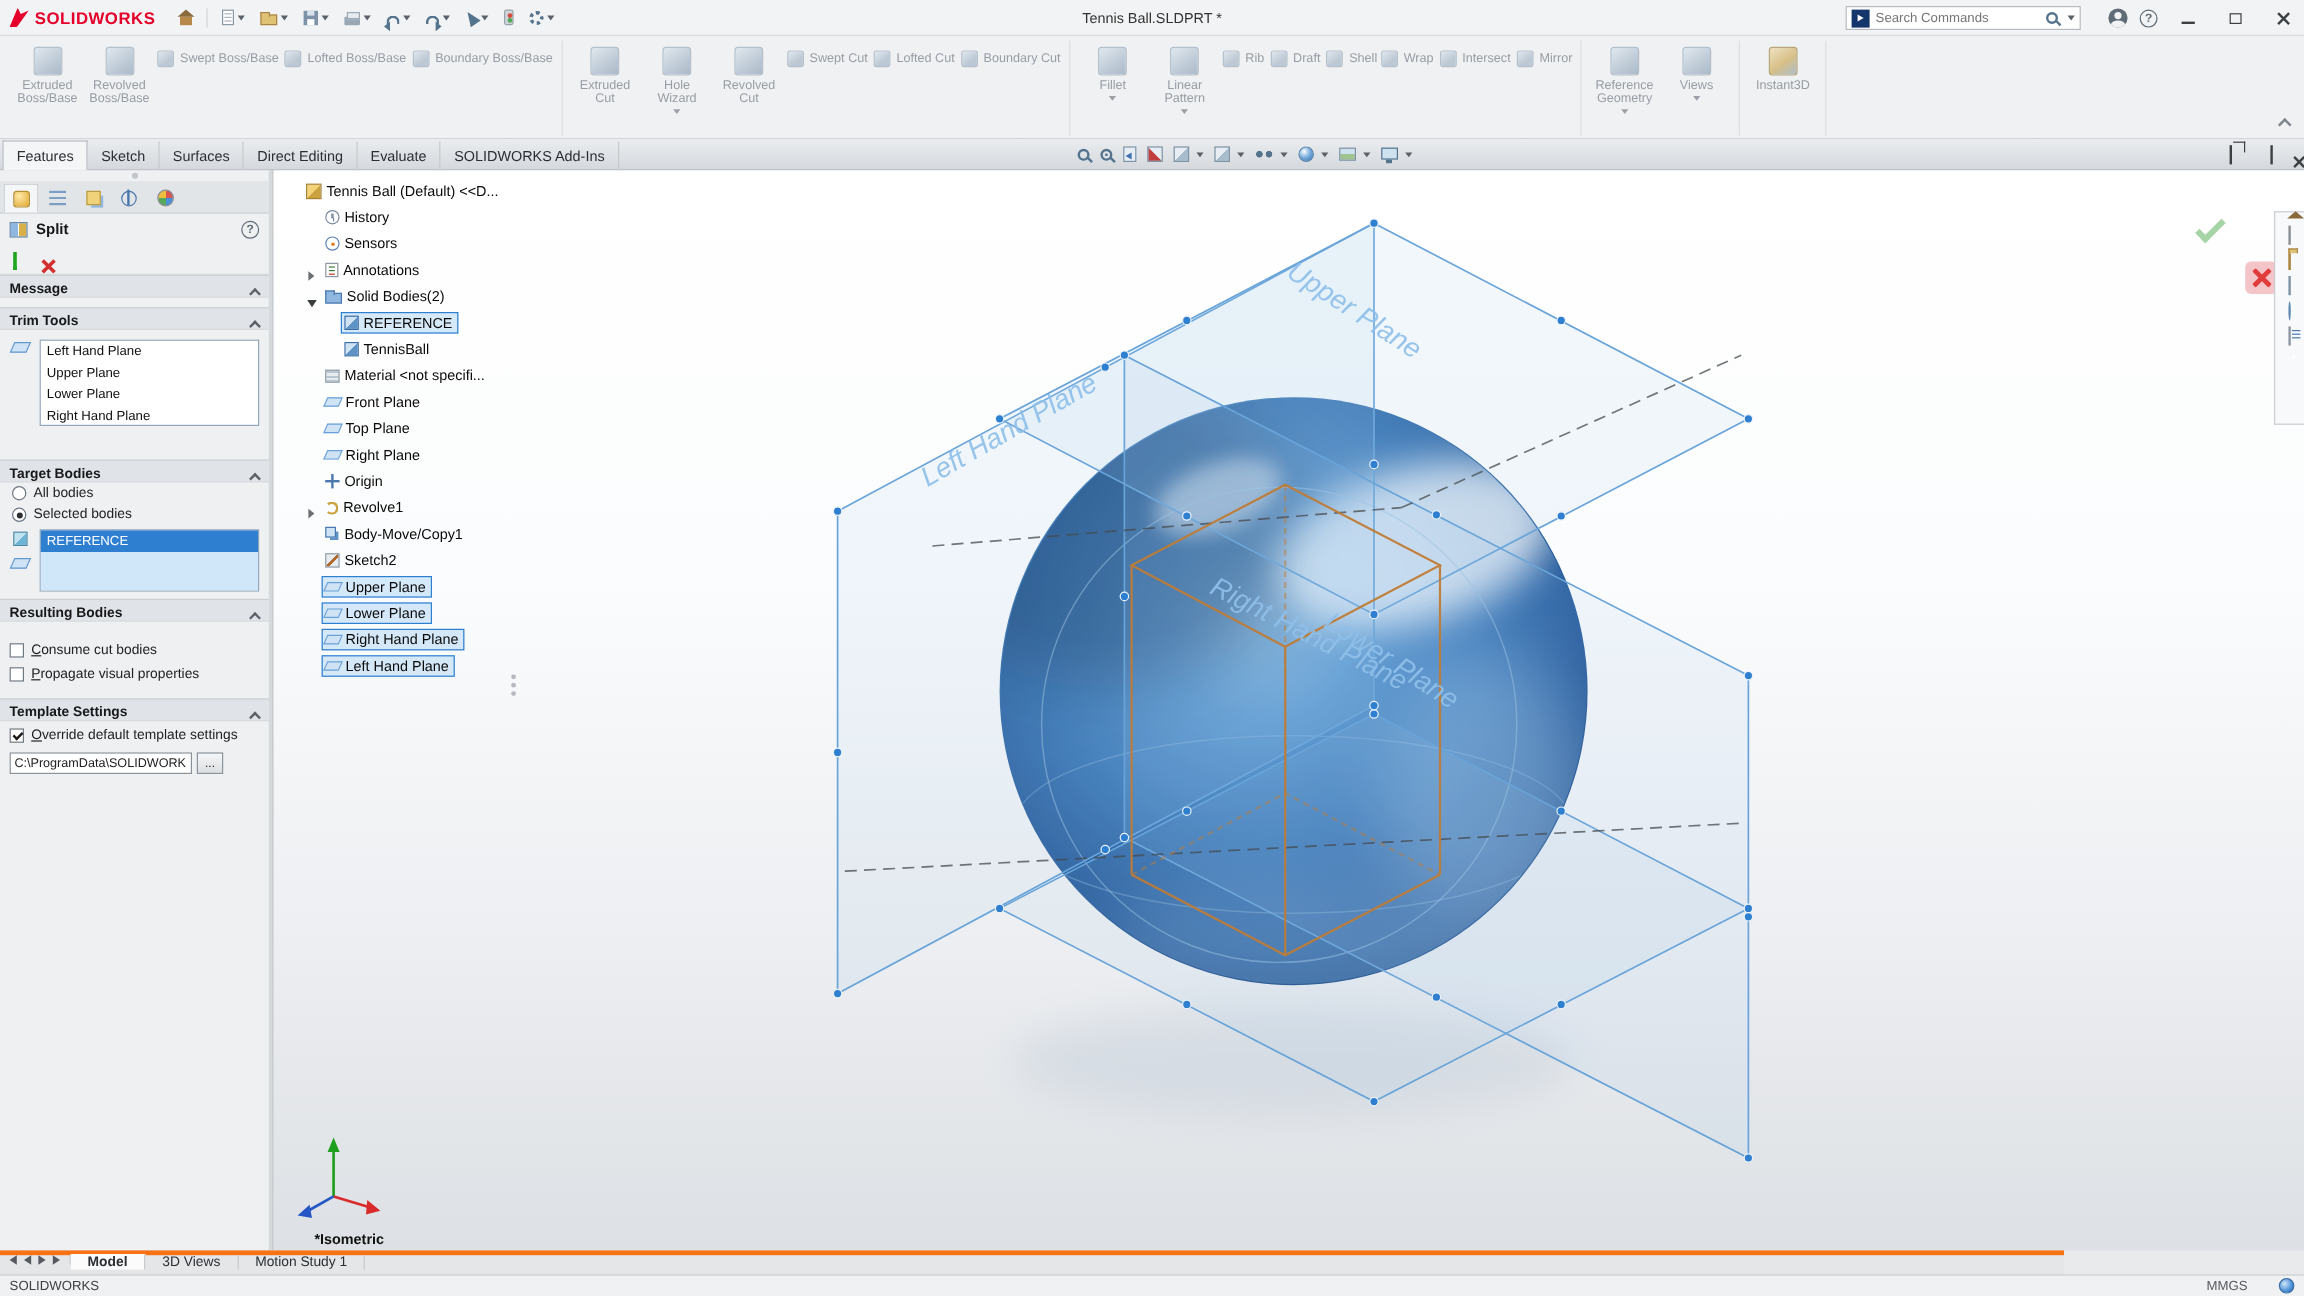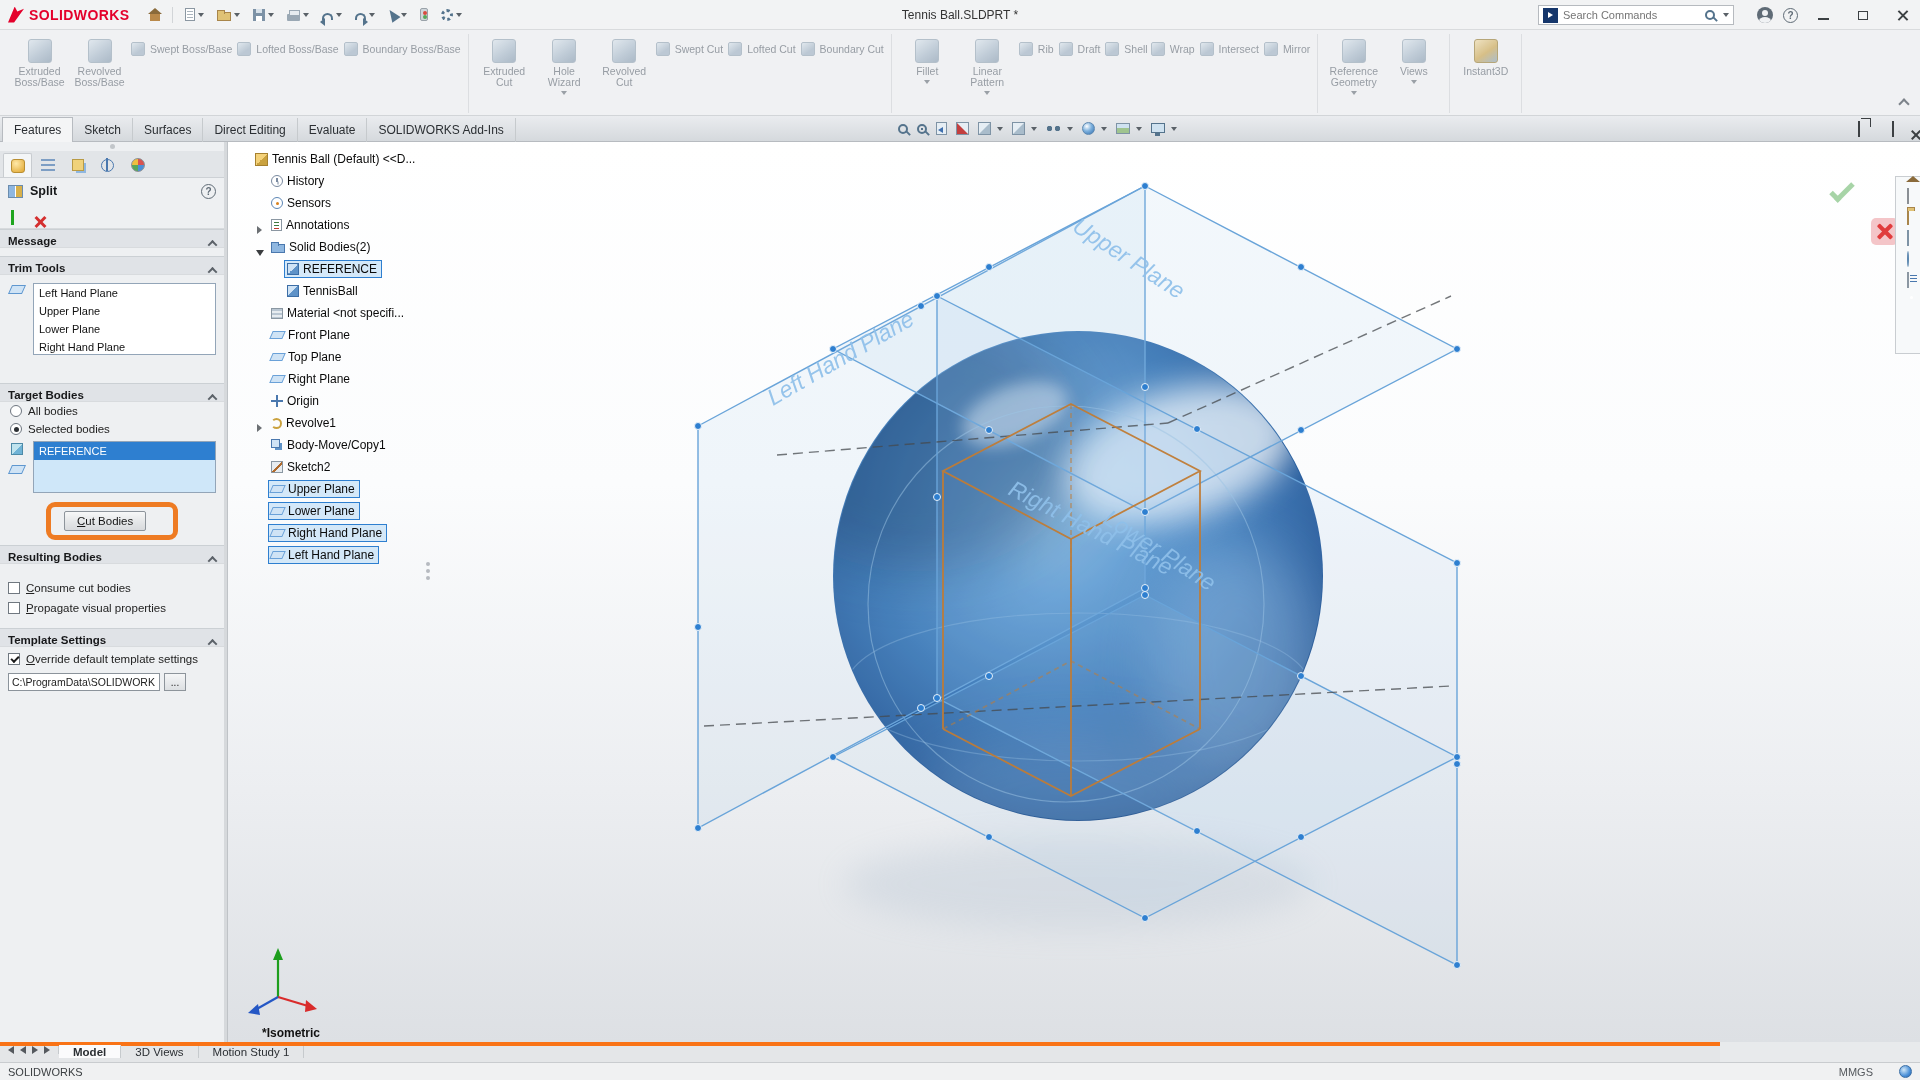--- a/index.html
+++ b/index.html
@@ -526,26 +526,20 @@
   <div class="row-flex" style="padding-top:3px">
     <div class="icol">
       <span class="pmi-body"></span>
       <span class="pmi-plane"></span>
     </div>
     <div class="lstbox">
       <div class="sel-row">REFERENCE</div>
       <div class="sel-rest"></div>
     </div>
   </div>
-  <div class="btnrow">
-    <button class="btn">
-        <span class="mnemonic">Cut Bodies</span>
-      </button>
-    <span class="hl-orange"></span>
-  </div>
 
   <div class="sec-h">
     <span>Resulting Bodies</span>
     <span class="chev-up"></span>
   </div>
 
   <div class="gap12"></div>
   <div class="chk-row">
     <span class="cbx"></span>
     <span class="mnemonic">Consume cut bodies</span>

